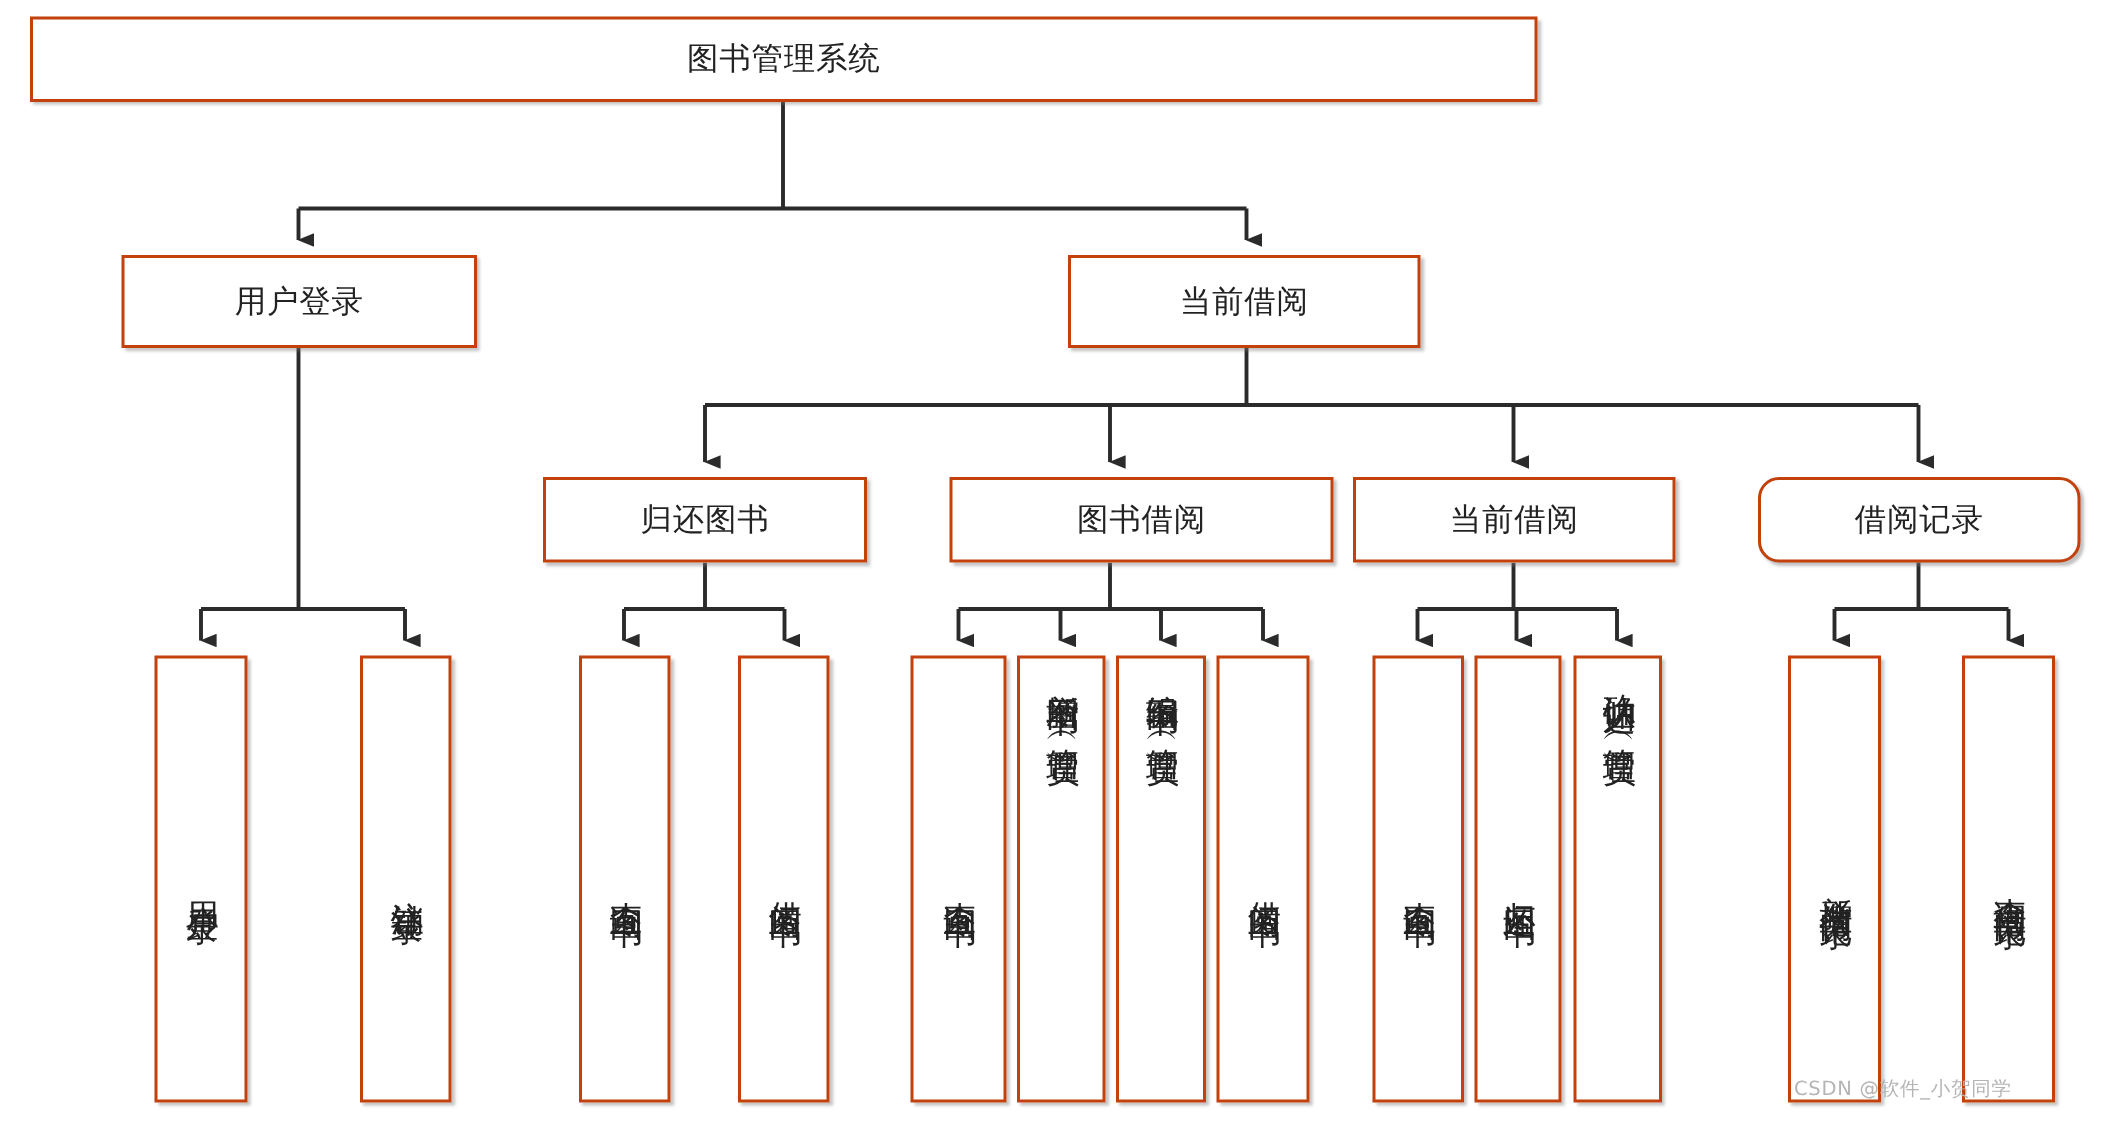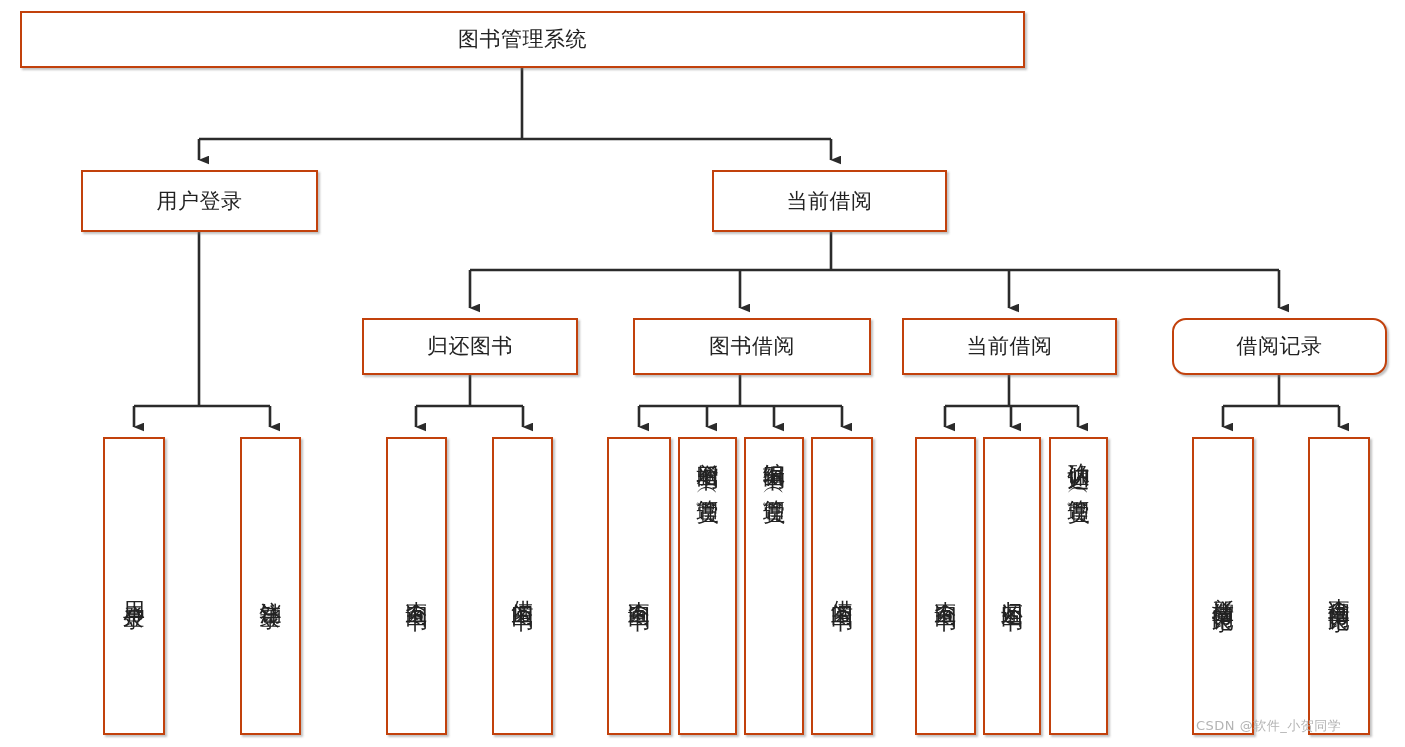--- a/index.html
+++ b/index.html
@@ -137,21 +137,21 @@
   <div class="node horiz" style="left:81px; top:170px; width:237px; height:62px;">
     <span class="lbl">用户登录</span>
   </div>
   <div class="node horiz" style="left:712px; top:170px; width:235px; height:62px;">
     <span class="lbl">当前借阅</span>
   </div>
 
   <div class="node horiz" style="left:362px; top:318px; width:216px; height:57px;">
     <span class="lbl">归还图书</span>
   </div>
-  <div class="node horiz" style="left:633px; top:318px; width:238px; height:57px;">
+  <div class="node horiz" style="left:633px; top:318px; width:256px; height:57px;">
     <span class="lbl">图书借阅</span>
   </div>
   <div class="node horiz" style="left:902px; top:318px; width:215px; height:57px;">
     <span class="lbl">当前借阅</span>
   </div>
   <div class="node horiz" style="left:1172px; top:318px; width:215px; height:57px;border-radius:14px;">
     <span class="lbl">借阅记录</span>
   </div>
 
   <div class="node vert centerv" style="left:103px; top:437px; width:62px; height:298px;">

